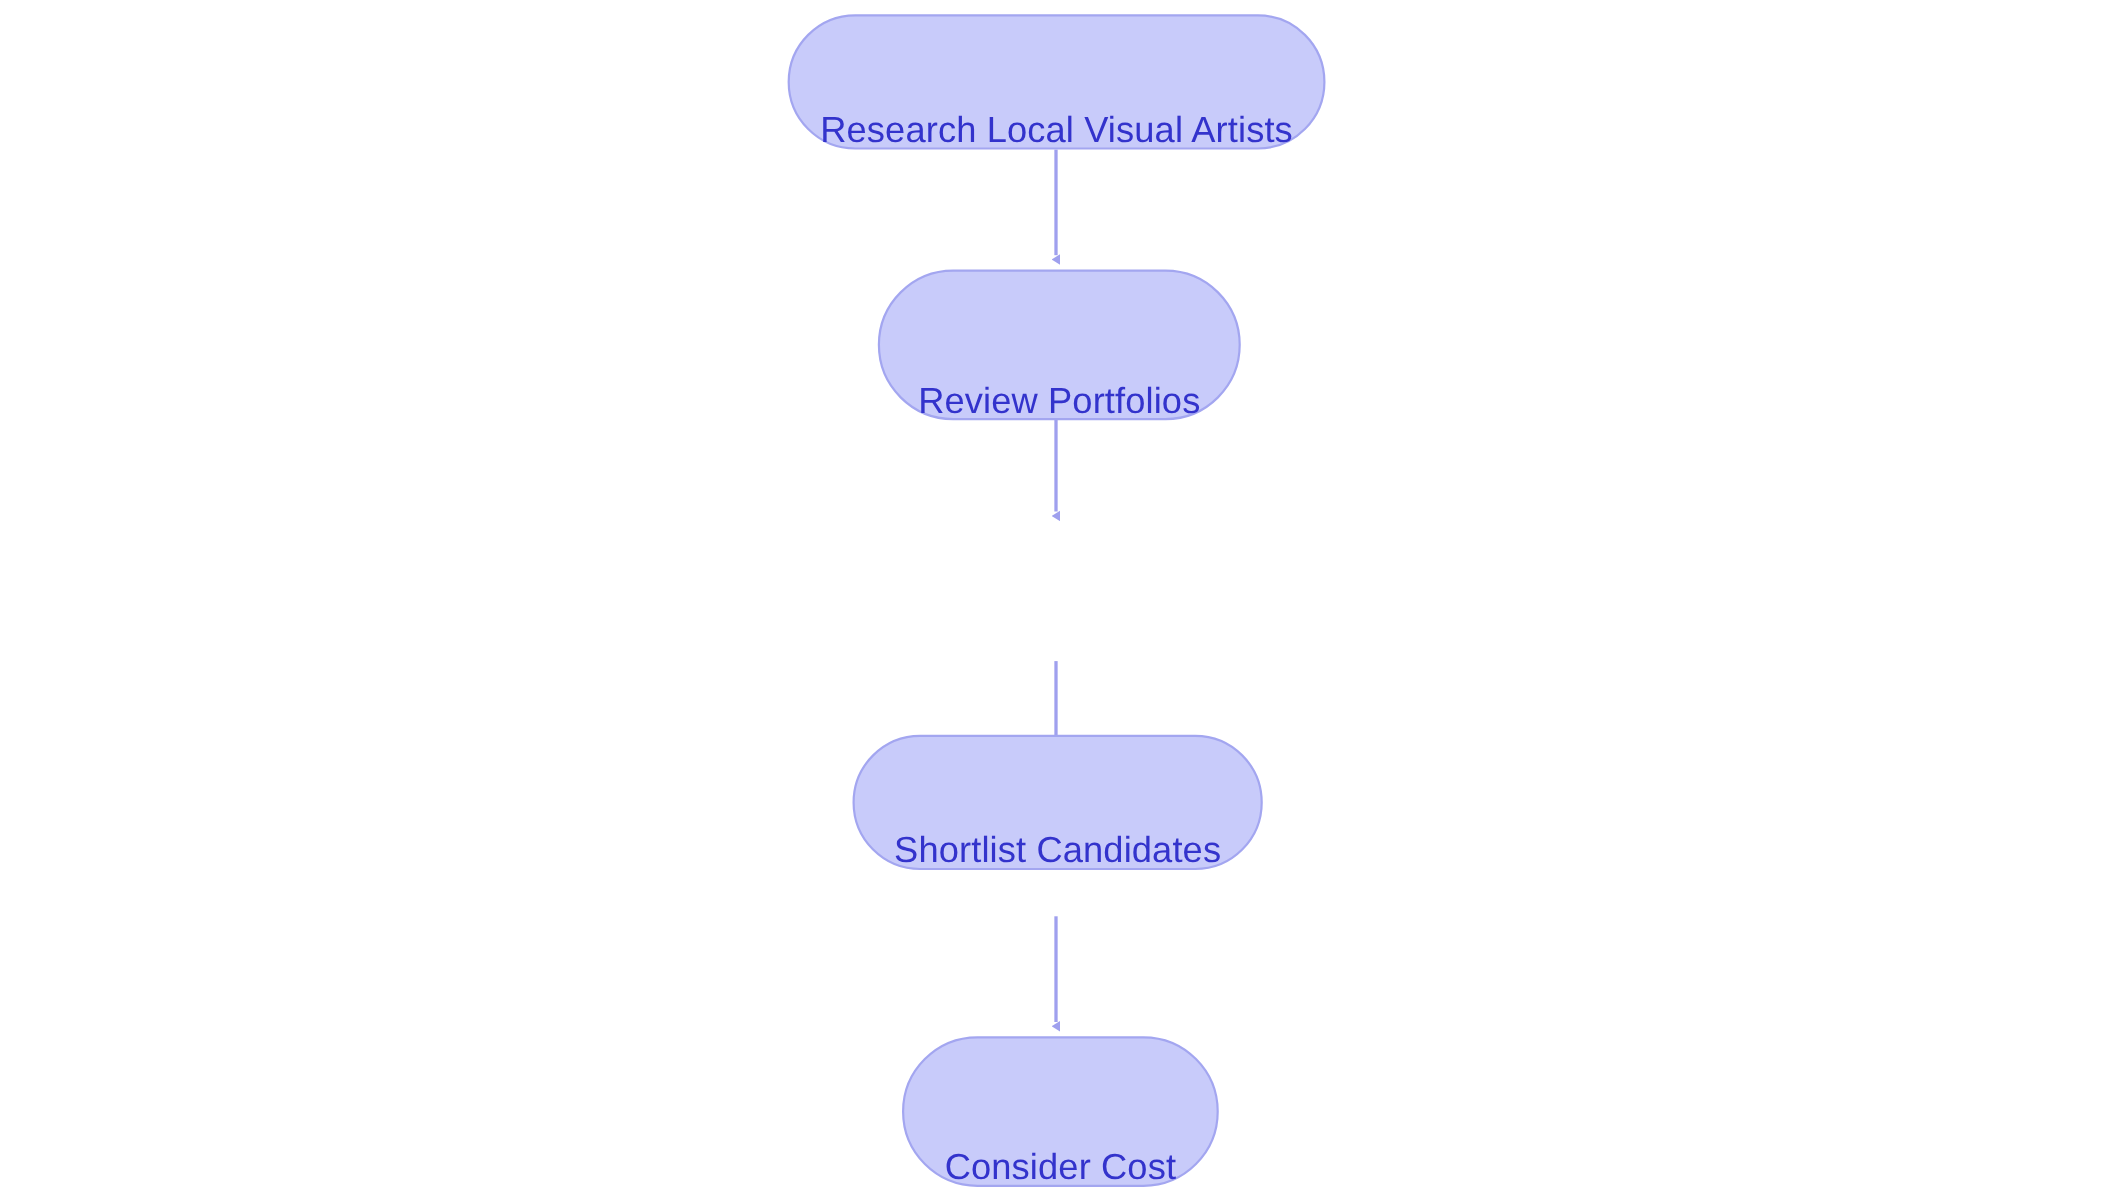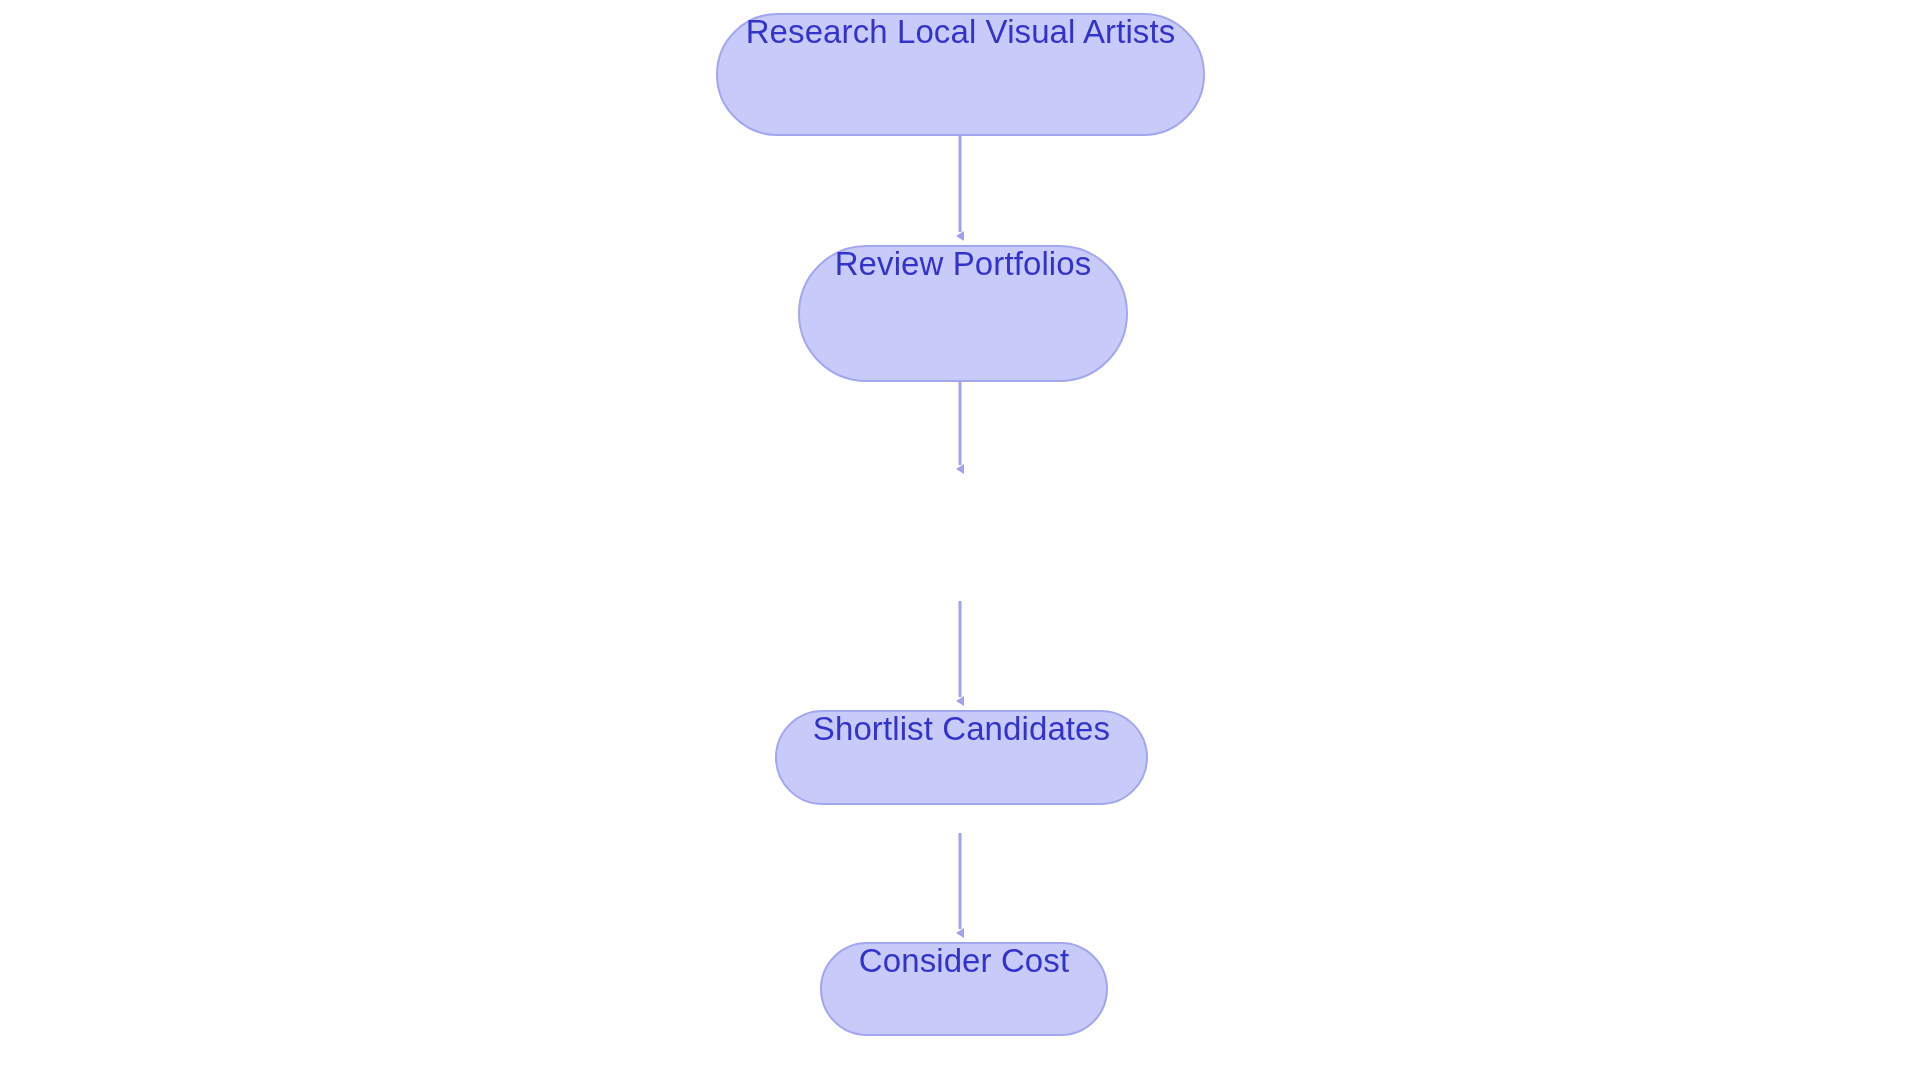--- a/index.html
+++ b/index.html
@@ -25,21 +25,21 @@
     left: 0;
     top: 0;
     width: 1920px;
     height: 1083px;
     pointer-events: none;
   }
   .node {
     position: absolute;
     box-sizing: border-box;
     display: flex;
-    align-items: flex-start;
+    align-items: flex-end;
     justify-content: center;
     background: #c8cbfa;
     border: 2px solid #a3a6f0;
     border-radius: 999px;
     color: #3333cc;
     font-size: 33px;
     font-weight: 400;
     line-height: 1;
     letter-spacing: 0.1px;
     white-space: nowrap;
@@ -50,22 +50,22 @@
     color: #3333cc;
     font-size: 33px;
     line-height: 1;
     white-space: nowrap;
   }
 
   
   #node-0 { left: 716px; top: 13px;  width: 489px; height: 123px; }
   #node-1 { left: 798px; top: 245px; width: 330px; height: 137px; }
   #node-2 { left: 738px; top: 478px; width: 447px; height: 123px; }
-  #node-3 { left: 775px; top: 710px; width: 373px; height: 95px; }
-  #node-4 { left: 820px; top: 942px; width: 288px; height: 94px; }
+  #node-3 { left: 775px; top: 668px; width: 373px; height: 123px; }
+  #node-4 { left: 820px; top: 942px; width: 288px; height: 137px; }
 </style>
 </head>
 <body>
 
 <div id="flow-canvas">
 
   <svg id="edge-layer" viewBox="0 0 1920 1083" width="1920" height="1083" xmlns="http://www.w3.org/2000/svg">
     <defs>
       <marker id="arrowhead" markerWidth="10" markerHeight="8" refX="1" refY="4" orient="auto" markerUnits="userSpaceOnUse">
         <path d="M0,0 L10,0 L5,8 z" fill="#9fa0ee"></path>

